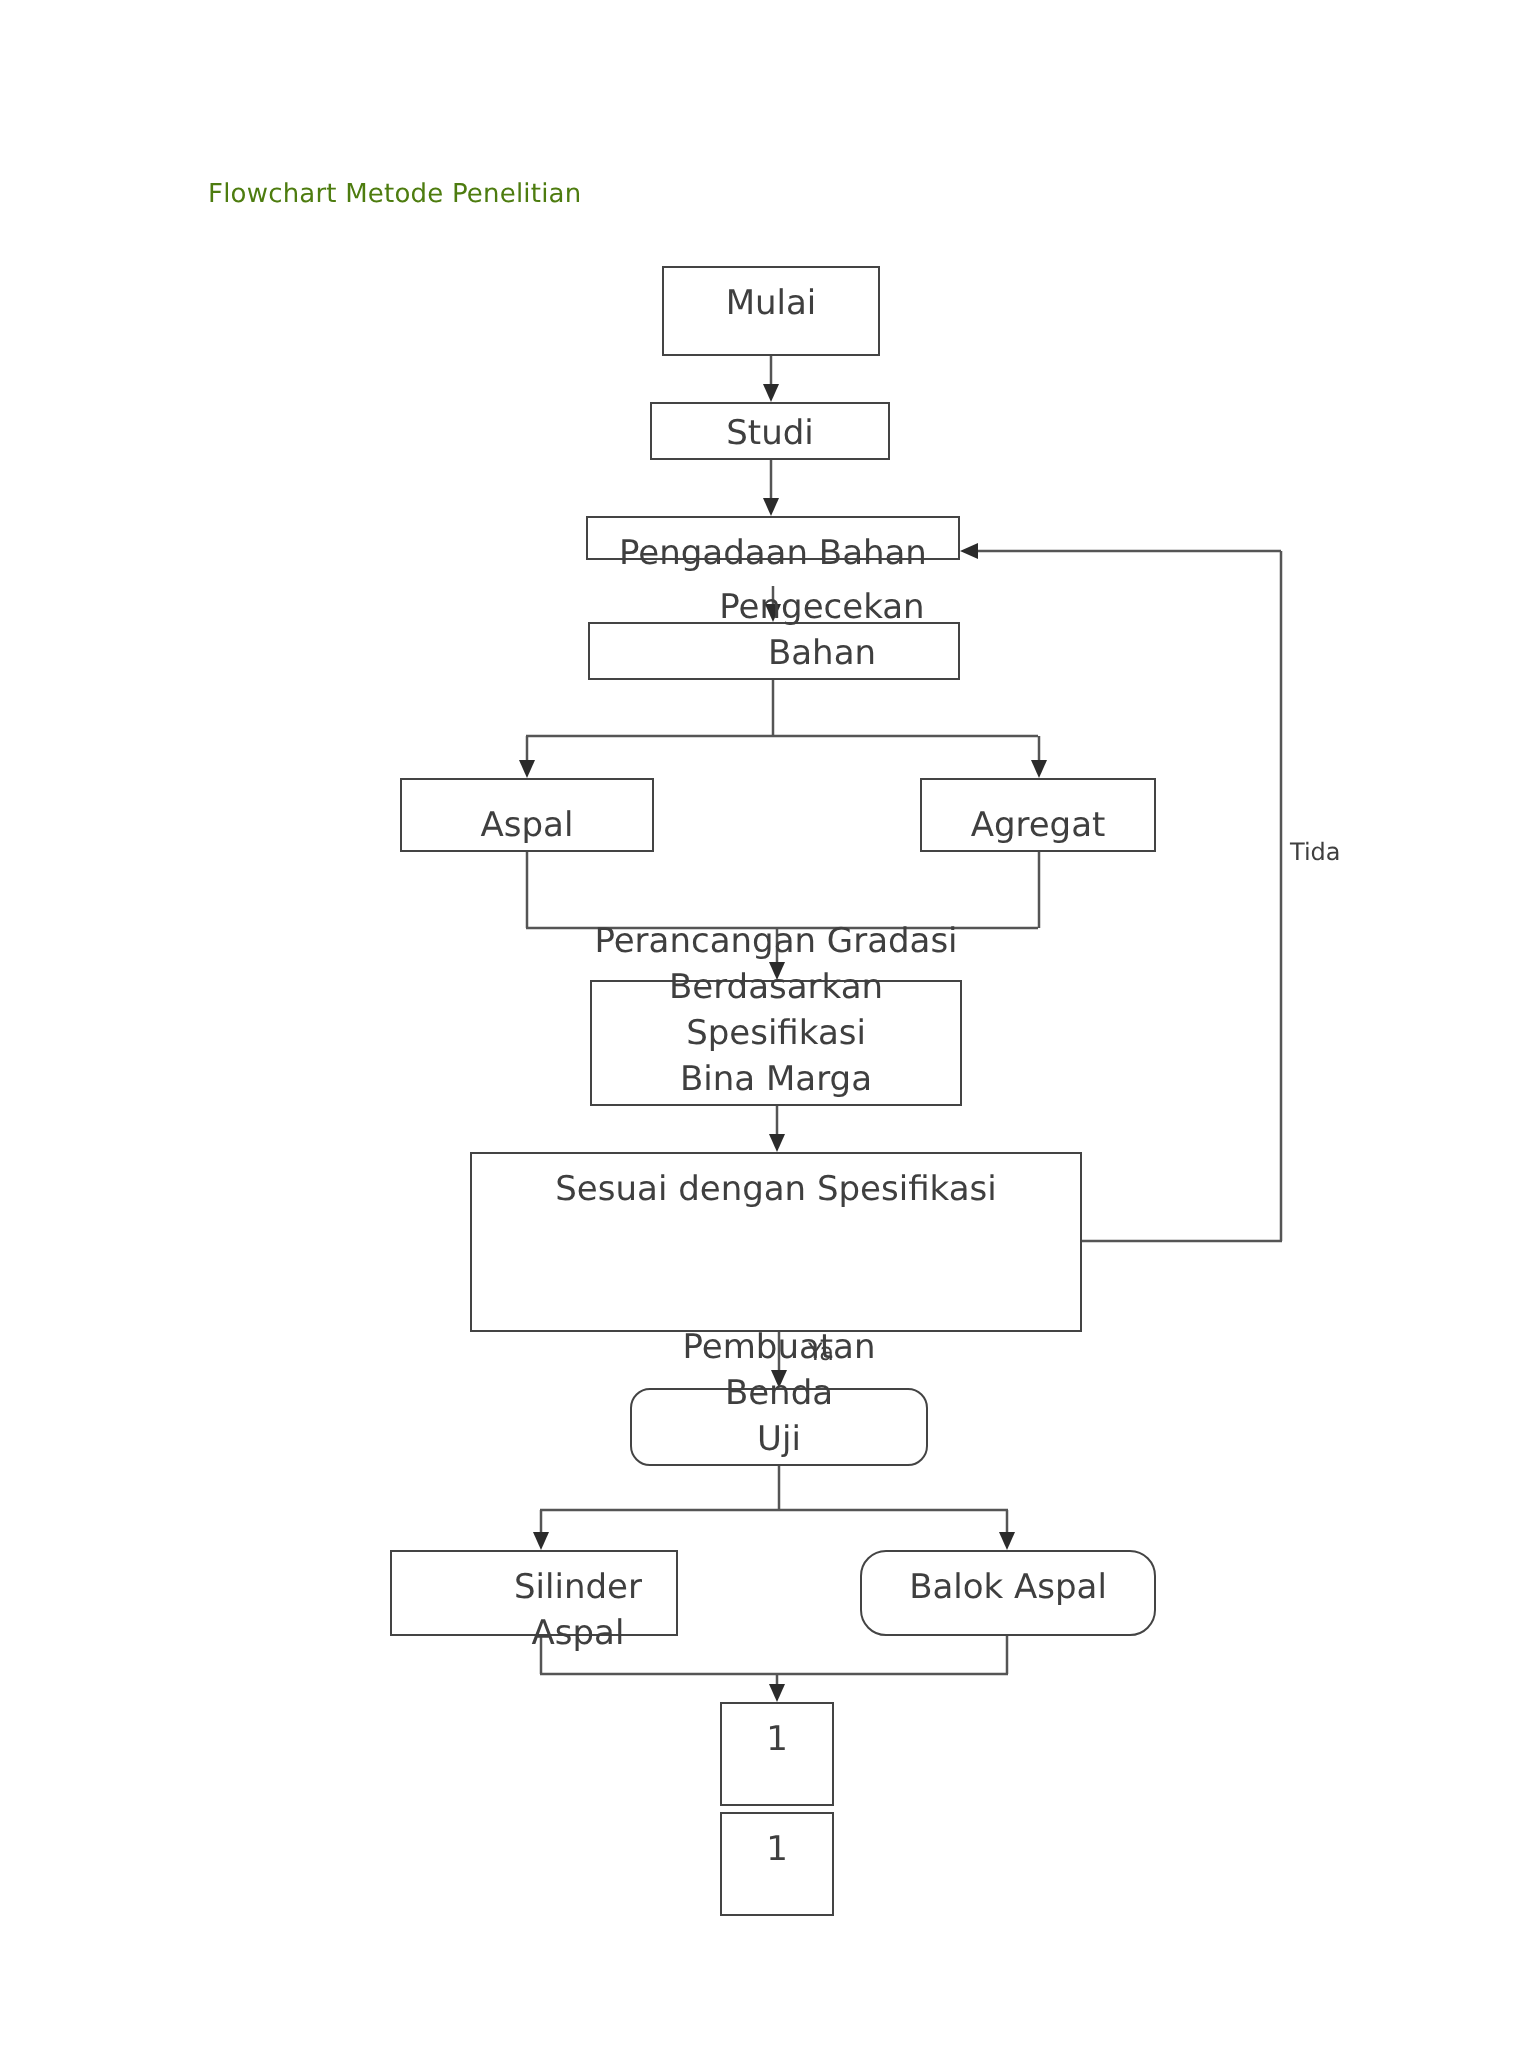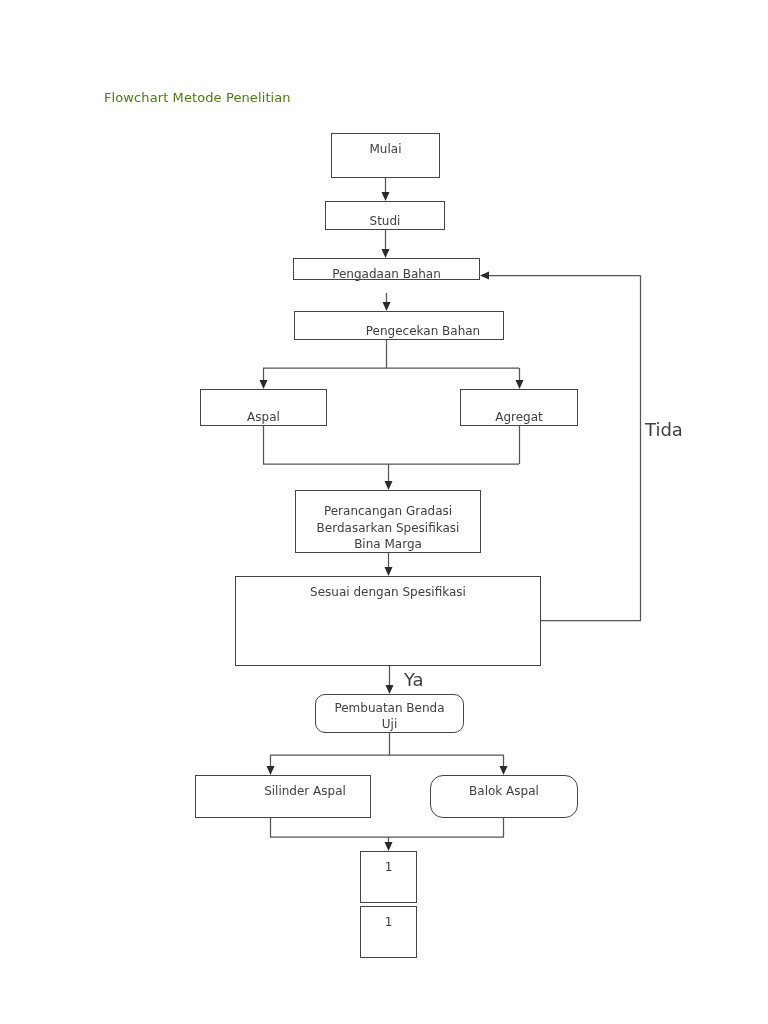--- a/index.html
+++ b/index.html
@@ -29,37 +29,37 @@
     color: #4d7c0f;
     white-space: nowrap;
     letter-spacing: 0.1px;
     margin-left: 16px;
   }
   .node {
     position: absolute;
     box-sizing: border-box;
     border: 1.4px solid #444444;
     background: #ffffff;
-    font-size: 12px;
+    font-size: 17px;
     color: #3f3f3f;
     text-align: center;
     line-height: 1.35;
     display: flex;
     justify-content: center;
   }
   .node.top-text {
     align-items: flex-start;
     padding-top: 7px;
   }
   .node.mid-text {
     align-items: flex-end;
   }
   .edge-label {
     position: absolute;
-    font-size: 18px;
+    font-size: 12px;
     color: #3f3f3f;
     white-space: nowrap;
   }
   svg line, svg path, svg polyline {
     stroke: #555555;
     stroke-width: 1.25;
     fill: none;
   }
   svg polygon.arrowhead {
     fill: #2b2b2b;
@@ -145,21 +145,21 @@
 </div>
 
 <div class="node mid-text" style="left:325px; top:201px; width:120px; height:29px;">
   <span>Studi</span>
 </div>
 
 <div class="node top-text" style="left:293px; top:258px; width:187px; height:22px;">
   <span>Pengadaan Bahan</span>
 </div>
 
-<div class="node mid-text" style="left:294px; top:311px; width:210px; height:29px;padding-left:48px;">
+<div class="node mid-text" style="left:294px; top:311px; width:186px; height:29px;padding-left:48px;">
   <span>Pengecekan Bahan</span>
 </div>
 
 <div class="node mid-text" style="left:200px; top:389px; width:127px; height:37px;">
   <span>Aspal</span>
 </div>
 
 <div class="node mid-text" style="left:460px; top:389px; width:118px; height:37px;">
   <span>Agregat</span>
 </div>
@@ -172,21 +172,21 @@
 
 <div class="node top-text" style="left:235px; top:576px; width:306px; height:90px;">
   <span>Sesuai dengan Spesifikasi</span>
 </div>
 
 <div class="node mid-text" style="left:315px; top:694px; width:149px; height:39px;border-radius:10px;">
   <span class="multiline" style="white-space:pre-line;">Pembuatan Benda
 Uji</span>
 </div>
 
-<div class="node top-text" style="left:195px; top:775px; width:176px; height:43px;padding-left:44px;">
+<div class="node top-text" style="left:195px; top:775px; width:144px; height:43px;padding-left:44px;">
   <span>Silinder Aspal</span>
 </div>
 
 <div class="node top-text" style="left:430px; top:775px; width:148px; height:43px;border-radius:13px;">
   <span>Balok Aspal</span>
 </div>
 
 <div class="node top-text" style="left:360px; top:851px; width:57px; height:52px;">
   <span>1</span>
 </div>

